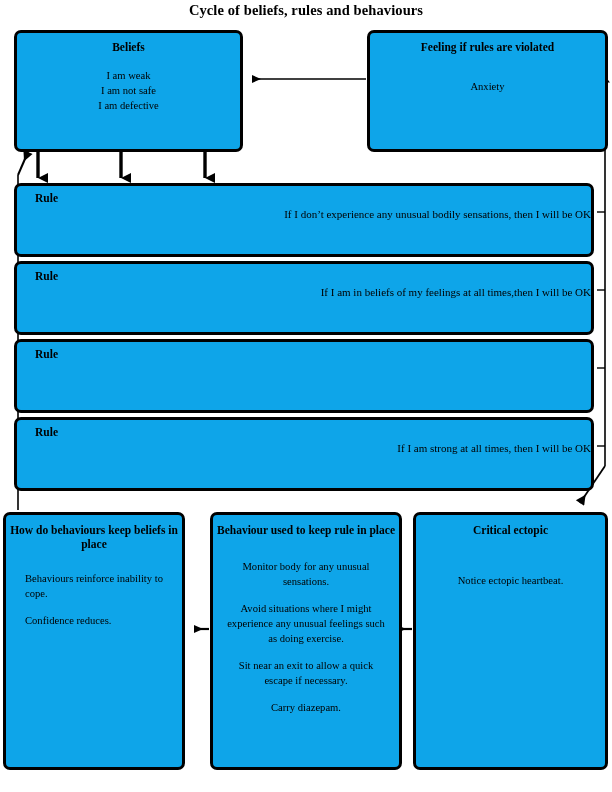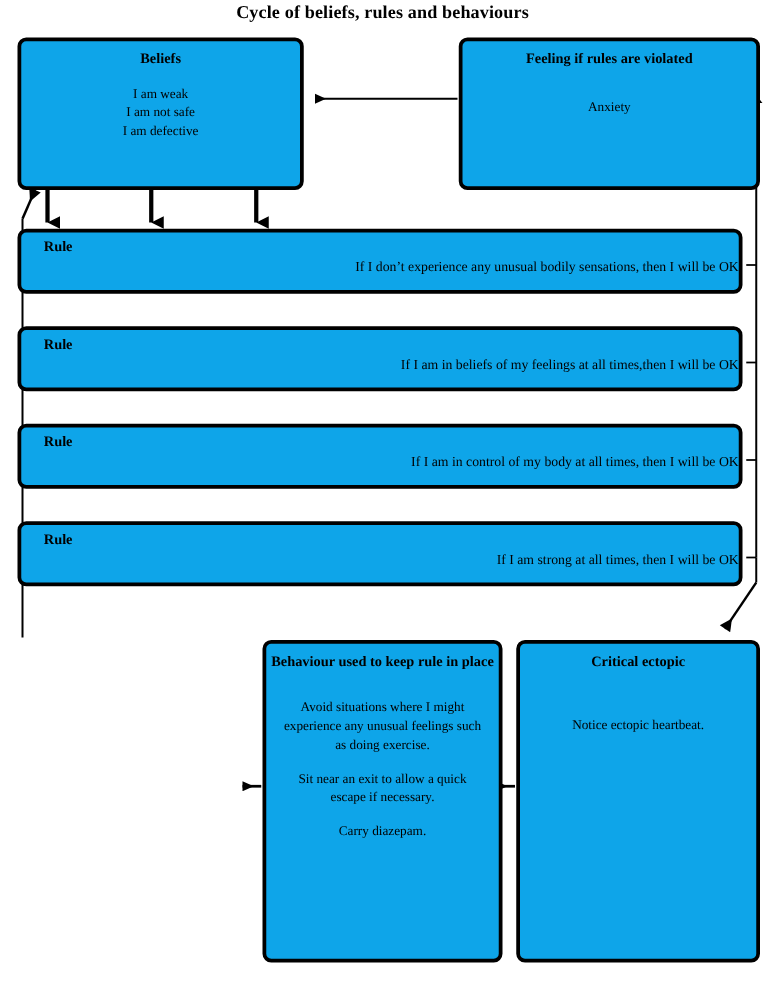--- a/index.html
+++ b/index.html
@@ -63,21 +63,21 @@
 
   
   #feeling-box { left: 367px; top: 30px; width: 241px; height: 122px; }
   #feeling-box .box-title { margin-top: 7px; }
   #feeling-box .box-body  { margin-top: 25px; }
 
   
   .rule-box {
     left: 14px;
     width: 580px;
-    height: 52px;
+    height: 74px;
   }
   #rule-box-0 { top: 183px; }
   #rule-box-1 { top: 261px; }
   #rule-box-2 { top: 339px; }
   #rule-box-3 { top: 417px; }
 
   .rule-label {
     position: absolute;
     left: 18px;
     top: 6px;
@@ -196,31 +196,38 @@
   <div class="box rule-box" id="rule-box-0">
     <div class="rule-label">Rule</div>
     <div class="rule-text">If I don’t experience any unusual bodily sensations, then I will be OK</div>
   </div>
   <div class="box rule-box" id="rule-box-1">
     <div class="rule-label">Rule</div>
     <div class="rule-text">If I am in beliefs of my feelings at all times,then I will be OK</div>
   </div>
   <div class="box rule-box" id="rule-box-2">
     <div class="rule-label">Rule</div>
-    <div class="rule-text">If I am in control of my body at all times, then I will be OK</div>
   </div>
   <div class="box rule-box" id="rule-box-3">
     <div class="rule-label">Rule</div>
     <div class="rule-text">If I am strong at all times, then I will be OK</div>
   </div>
 
+  <div class="box bottom-box" id="behaviours-keep-box">
+    <div class="box-title">How do behaviours keep beliefs in place</div>
+    <div class="box-body">
+      <p>Behaviours reinforce inability to cope.</p>
+      <p>Confidence reduces.</p>
+    </div>
+  </div>
 
   <div class="box bottom-box" id="behaviour-used-box">
     <div class="box-title">Behaviour used to keep rule in place</div>
     <div class="box-body">
+      <p>Monitor body for any unusual sensations.</p>
       <p>Avoid situations where I might experience any unusual feelings such as doing exercise.</p>
       <p>Sit near an exit to allow a quick escape if necessary.</p>
       <p>Carry diazepam.</p>
     </div>
   </div>
 
   <div class="box bottom-box" id="critical-incident-box">
     <div class="box-title">Critical ectopic</div>
     <div class="box-body">
       <p>Notice ectopic heartbeat.</p>

